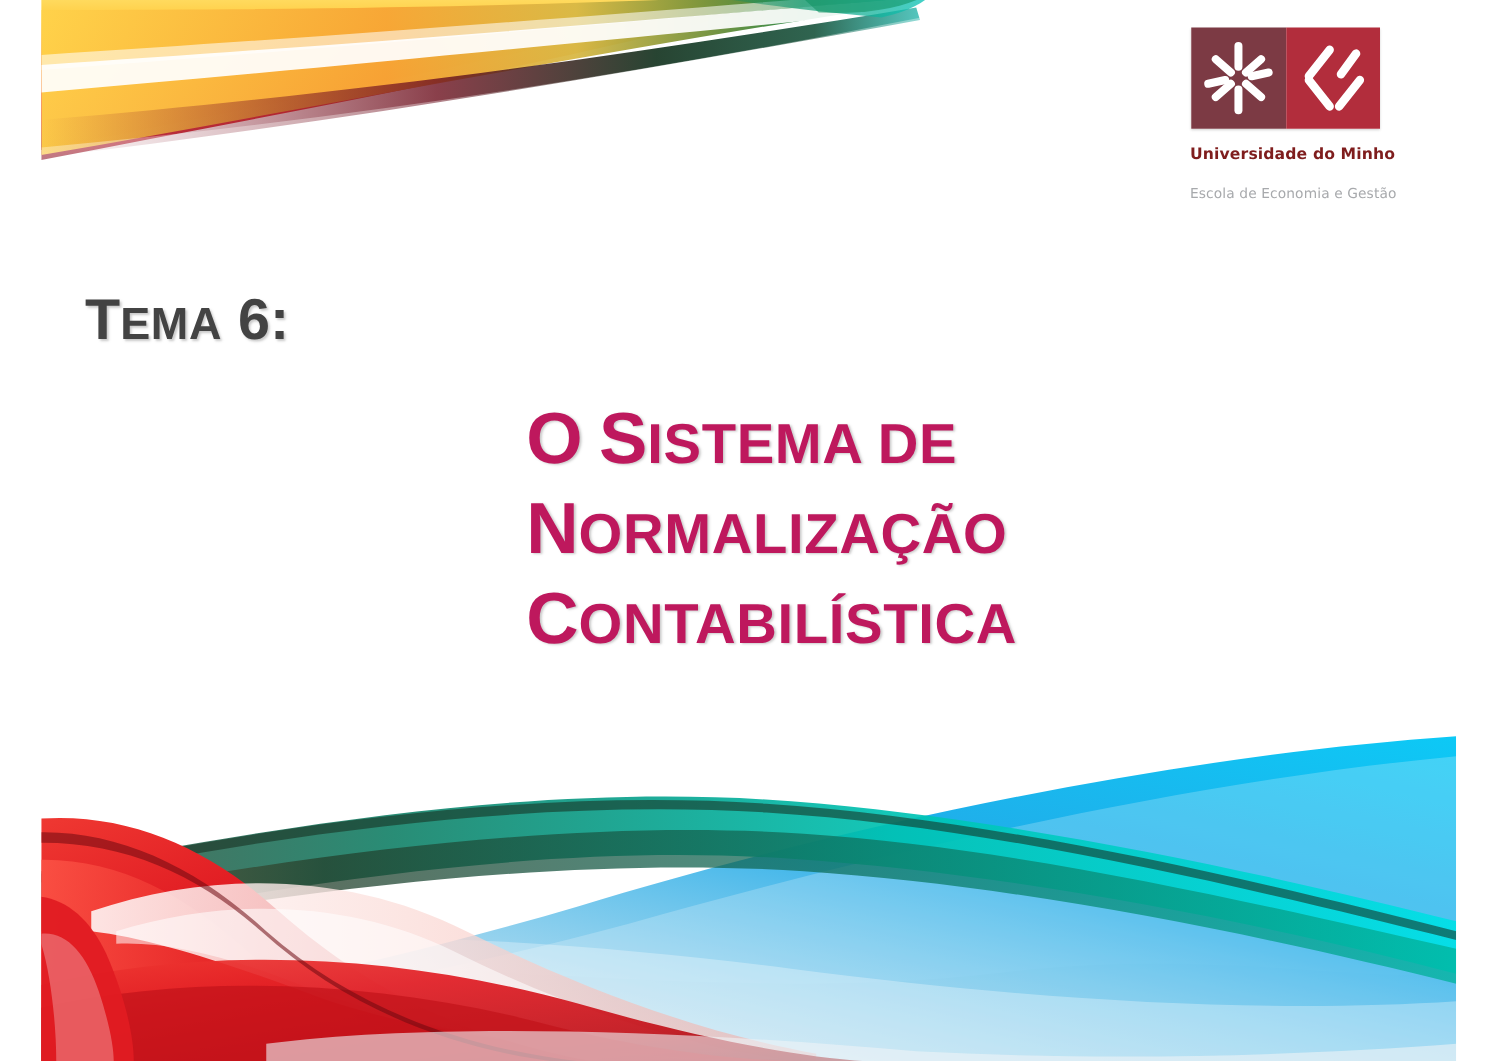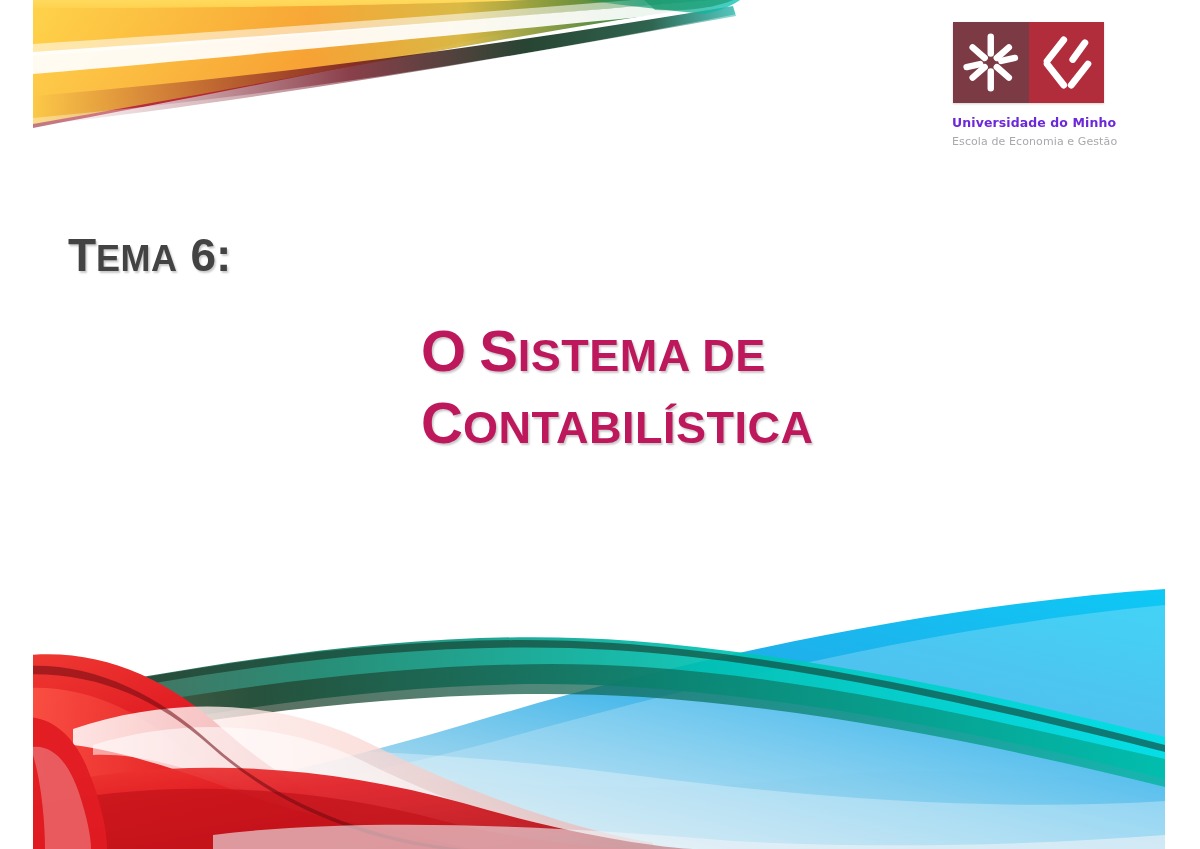--- a/index.html
+++ b/index.html
@@ -73,32 +73,32 @@
   .logo-panel svg { display: block; width: 100%; height: 100%; }
 
   .logo-text {
     margin-top: 12px;
     line-height: 1.22;
   }
   .logo-title {
     font-family: "DejaVu Sans", sans-serif;
     font-size: 12.5px;
     font-weight: bold;
-    color: #6d28d9;
+    color: #7f1d1d;
     letter-spacing: 0.1px;
     white-space: nowrap;
   }
   .logo-sub {
     font-family: "DejaVu Sans", sans-serif;
     font-size: 11px;
     font-weight: normal;
     color: #a7a9ac;
     letter-spacing: 0.1px;
     white-space: nowrap;
-    margin-top: 5px;
+    margin-top: 18px;
   }
 
   
   .title-area {
     position: absolute;
     left: 0;
     top: 0;
     width: 100%;
     height: 100%;
   }
@@ -316,18 +316,19 @@
   </div>
 
   <div class="title-area">
 
     <div class="tema-line">
       <span class="cap">T</span><span class="sm">EMA</span><span class="cap"> 6:</span>
     </div>
 
     <div class="main-title">
       <div class="title-row"><span class="cap">O</span><span class="sm"> </span><span class="cap">S</span><span class="sm">ISTEMA</span><span class="sm"> </span><span class="sm">DE</span></div>
+      <div class="title-row"><span class="cap">N</span><span class="sm">ORMALIZAÇÃO</span></div>
       <div class="title-row"><span class="cap">C</span><span class="sm">ONTABILÍSTICA</span></div>
     </div>
 
   </div>
 
 </div>
 
 </body></html>

